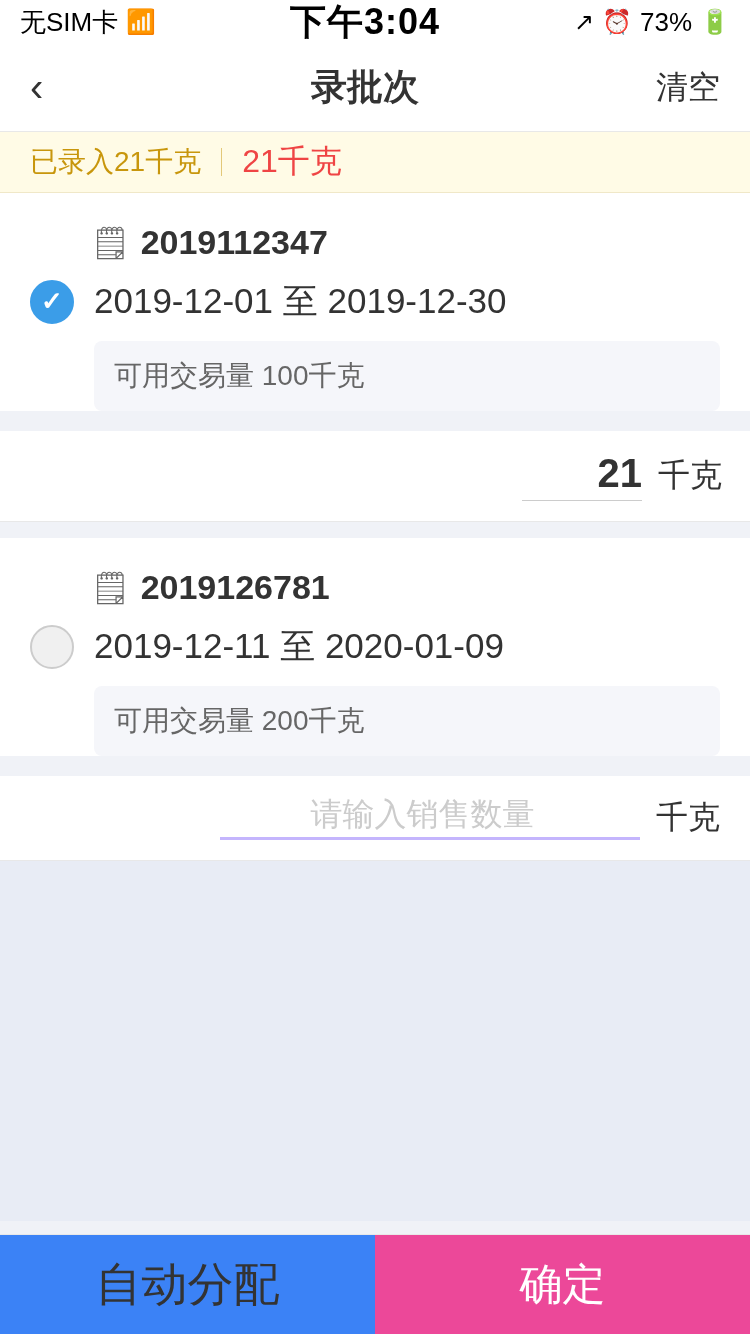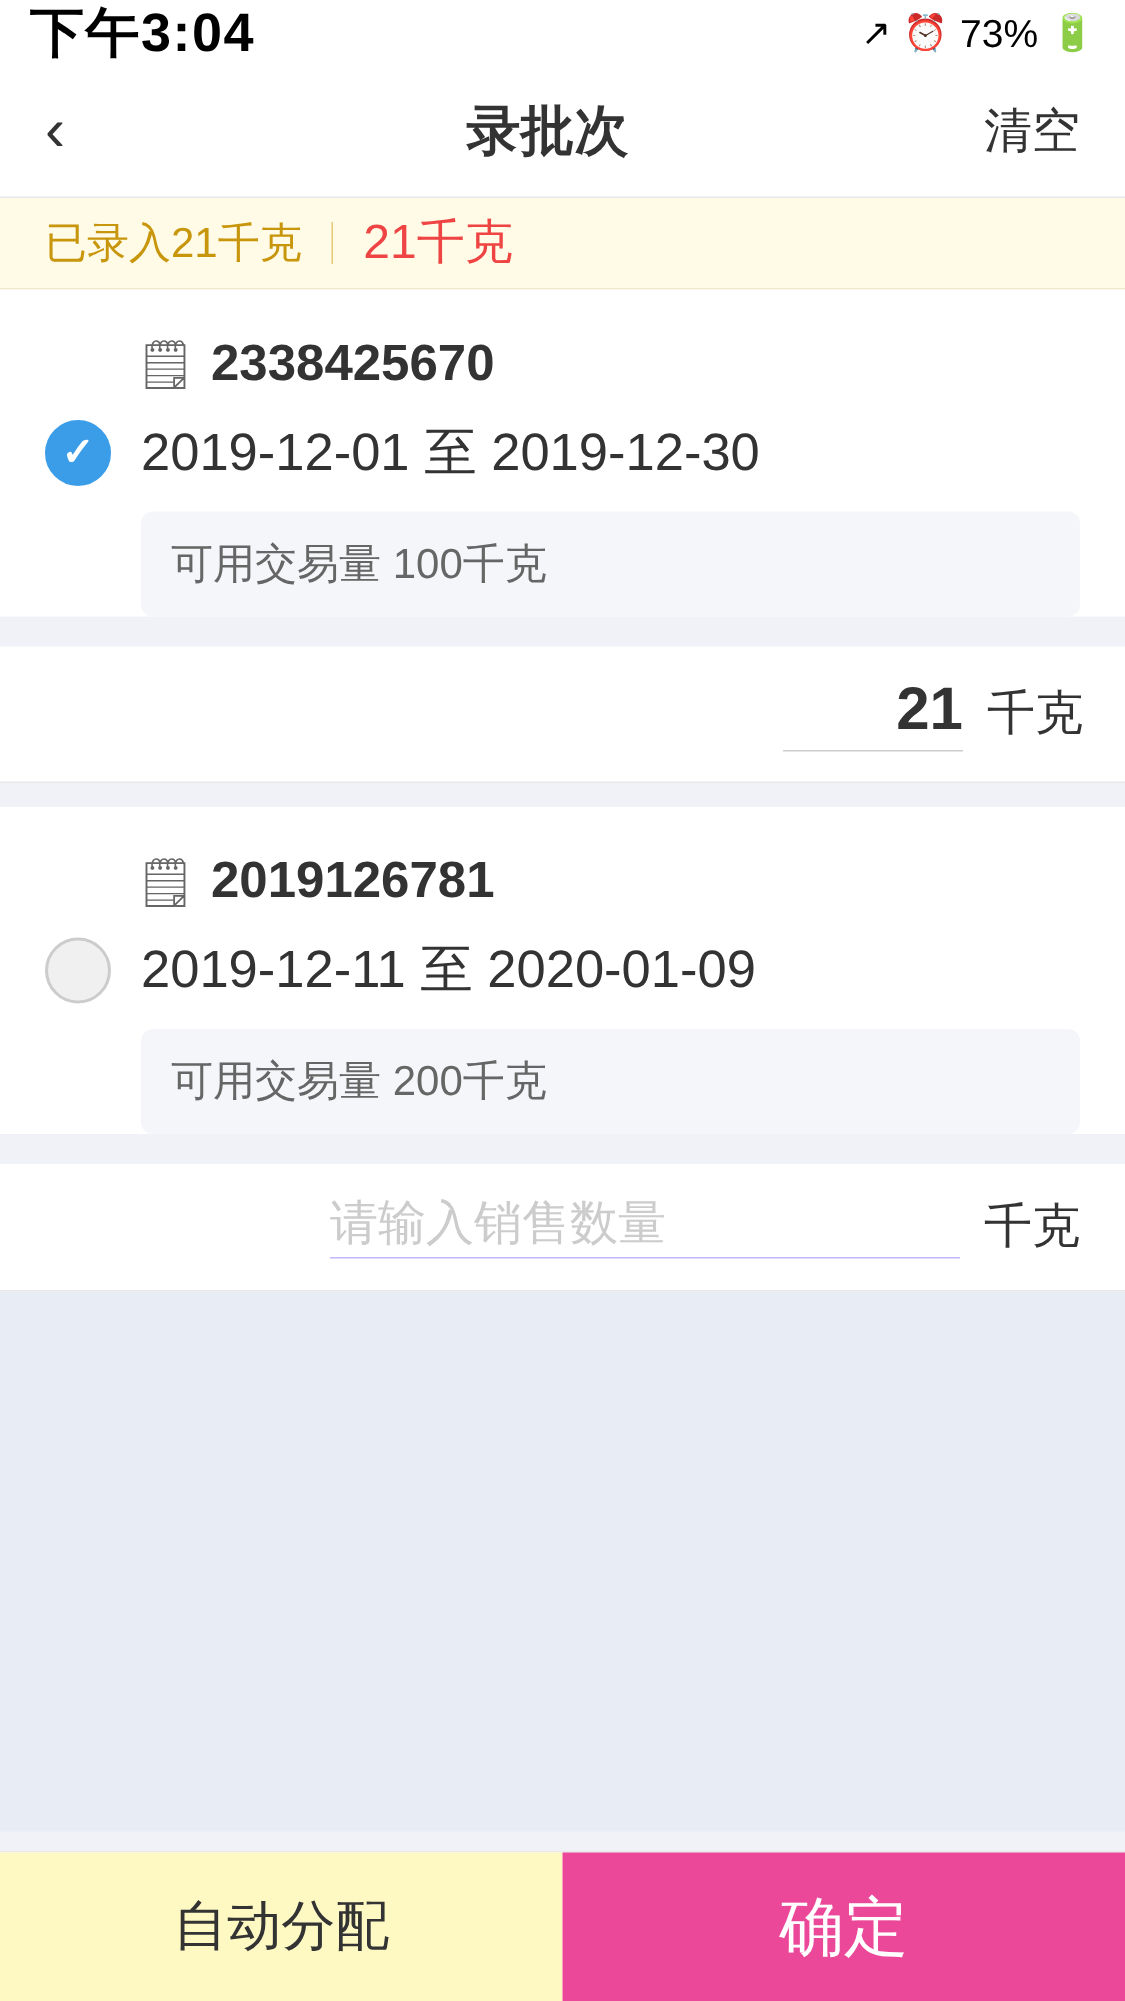--- a/index.html
+++ b/index.html
@@ -214,24 +214,24 @@
       padding: 20px 30px;
       background: #fff;
       border-bottom: 1px solid #e8e8e8;
       gap: 16px;
     }
     .qty-input {
       font-size: 32px;
       color: #14532d;
       border: none;
       outline: none;
-      text-align: left;
+      text-align: center;
       background: transparent;
       min-width: 200px;
-      border-bottom: 1px solid #c4b5fd;
+      border-bottom: 3px solid #c4b5fd;
       padding-bottom: 4px;
     }
     .qty-input::placeholder {
       color: #ccc;
     }
     .input-unit {
       font-size: 32px;
       color: #333;
       font-weight: 500;
     }
@@ -249,23 +249,23 @@
       bottom: 0;
       left: 0;
       width: 750px;
       height: 100px;
       display: flex;
       background: #fff;
       border-top: 1px solid #e8e8e8;
     }
     .btn-auto {
       flex: 1;
-      background: #fef9c3;
+      background: #3b82f6;
       border: none;
-      font-size: 36px;
+      font-size: 46px;
       color: #333;
       font-weight: 500;
       cursor: pointer;
       display: flex;
       align-items: center;
       justify-content: center;
     }
     .btn-confirm {
       flex: 1;
       background: #ec4899;
@@ -276,20 +276,24 @@
       cursor: pointer;
       display: flex;
       align-items: center;
       justify-content: center;
     }
   </style>
 </head>
 <body>
 
 <div class="status-bar">
+  <div class="status-left">
+    <span>无SIM卡</span>
+    <span class="wifi-icon">📶</span>
+  </div>
   <div class="status-center">下午3:04</div>
   <div class="status-right">
     <span>↗</span>
     <span>⏰</span>
     <span class="battery-pct">73%</span>
     <span>🔋</span>
   </div>
 </div>
 
 <div class="nav-bar">
@@ -300,21 +304,21 @@
 
 <div class="info-banner">
   <span class="info-banner-label">已录入21千克</span>
   <div class="info-banner-divider"></div>
   <span class="info-banner-value">21千克</span>
 </div>
 
 <div class="batch-card">
   <div class="batch-header">
     <span class="batch-icon">🗒</span>
-    <span class="batch-id">2338425670</span>
+    <span class="batch-id">2019112347</span>
   </div>
   <div class="batch-row">
     <div class="batch-radio checked"></div>
     <span class="batch-date">2019-12-01 至 2019-12-30</span>
   </div>
   <div class="batch-available">可用交易量 100千克</div>
 </div>
 
 <div class="qty-row">
   <span class="qty-value qty-underline">21</span>

